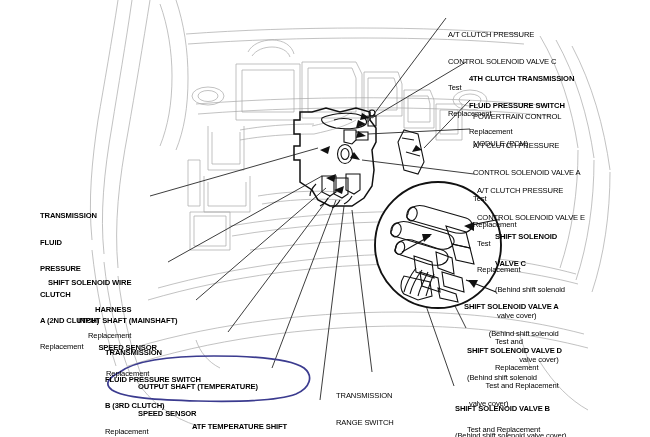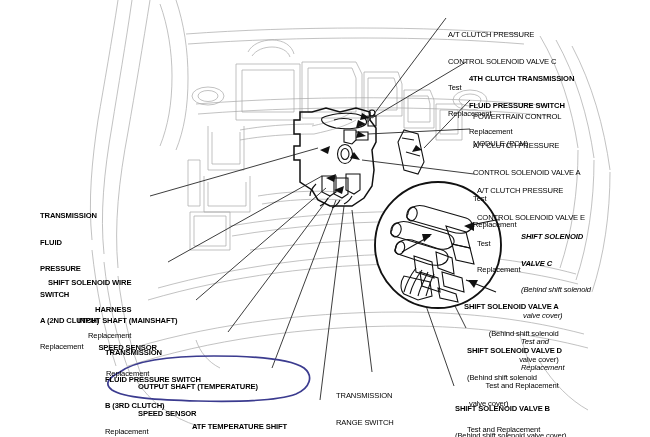--- a/index.html
+++ b/index.html
@@ -254,21 +254,21 @@
     <span class="l">Replacement</span>
   </div>
 
   <div class="lbl bold" style="left:477px;top:170px;">
     <span class="l">A/T CLUTCH PRESSURE</span>
     <span class="l">CONTROL SOLENOID VALVE E</span>
     <span class="l">Test</span>
     <span class="l">Replacement</span>
   </div>
 
-  <div class="lbl" style="left:521px;top:216px;font-style:italic;">
+  <div class="lbl" style="left:495px;top:216px;">
     <span class="l bold">SHIFT SOLENOID</span>
     <span class="l bold">VALVE C</span>
     <span class="l cap">(Behind shift solenoid</span>
     <span class="l cap"> valve cover)</span>
     <span class="l cap">Test and</span>
     <span class="l cap">Replacement</span>
   </div>
 
   <div class="lbl" style="left:464px;top:286px;text-align:right;">
     <span class="l bold">SHIFT SOLENOID VALVE A</span>
@@ -287,21 +287,21 @@
   <div class="lbl" style="left:455px;top:388px;">
     <span class="l bold">SHIFT SOLENOID VALVE B</span>
     <span class="l cap">(Behind shift solenoid valve cover)</span>
     
   </div>
 
   <div class="lbl" style="left:40px;top:195px;">
     <span class="l bold">TRANSMISSION</span>
     <span class="l bold">FLUID</span>
     <span class="l bold">PRESSURE</span>
-    <span class="l bold">SWITCH</span>
+    <span class="l bold">CLUTCH</span>
     <span class="l bold">A (2ND CLUTCH)</span>
     <span class="l cap">Replacement</span>
   </div>
 
   <div class="lbl" style="left:48px;top:262px;text-align:right;">
     <span class="l bold">SHIFT SOLENOID WIRE</span>
     <span class="l bold">HARNESS</span>
     <span class="l cap">Replacement</span>
   </div>
 

